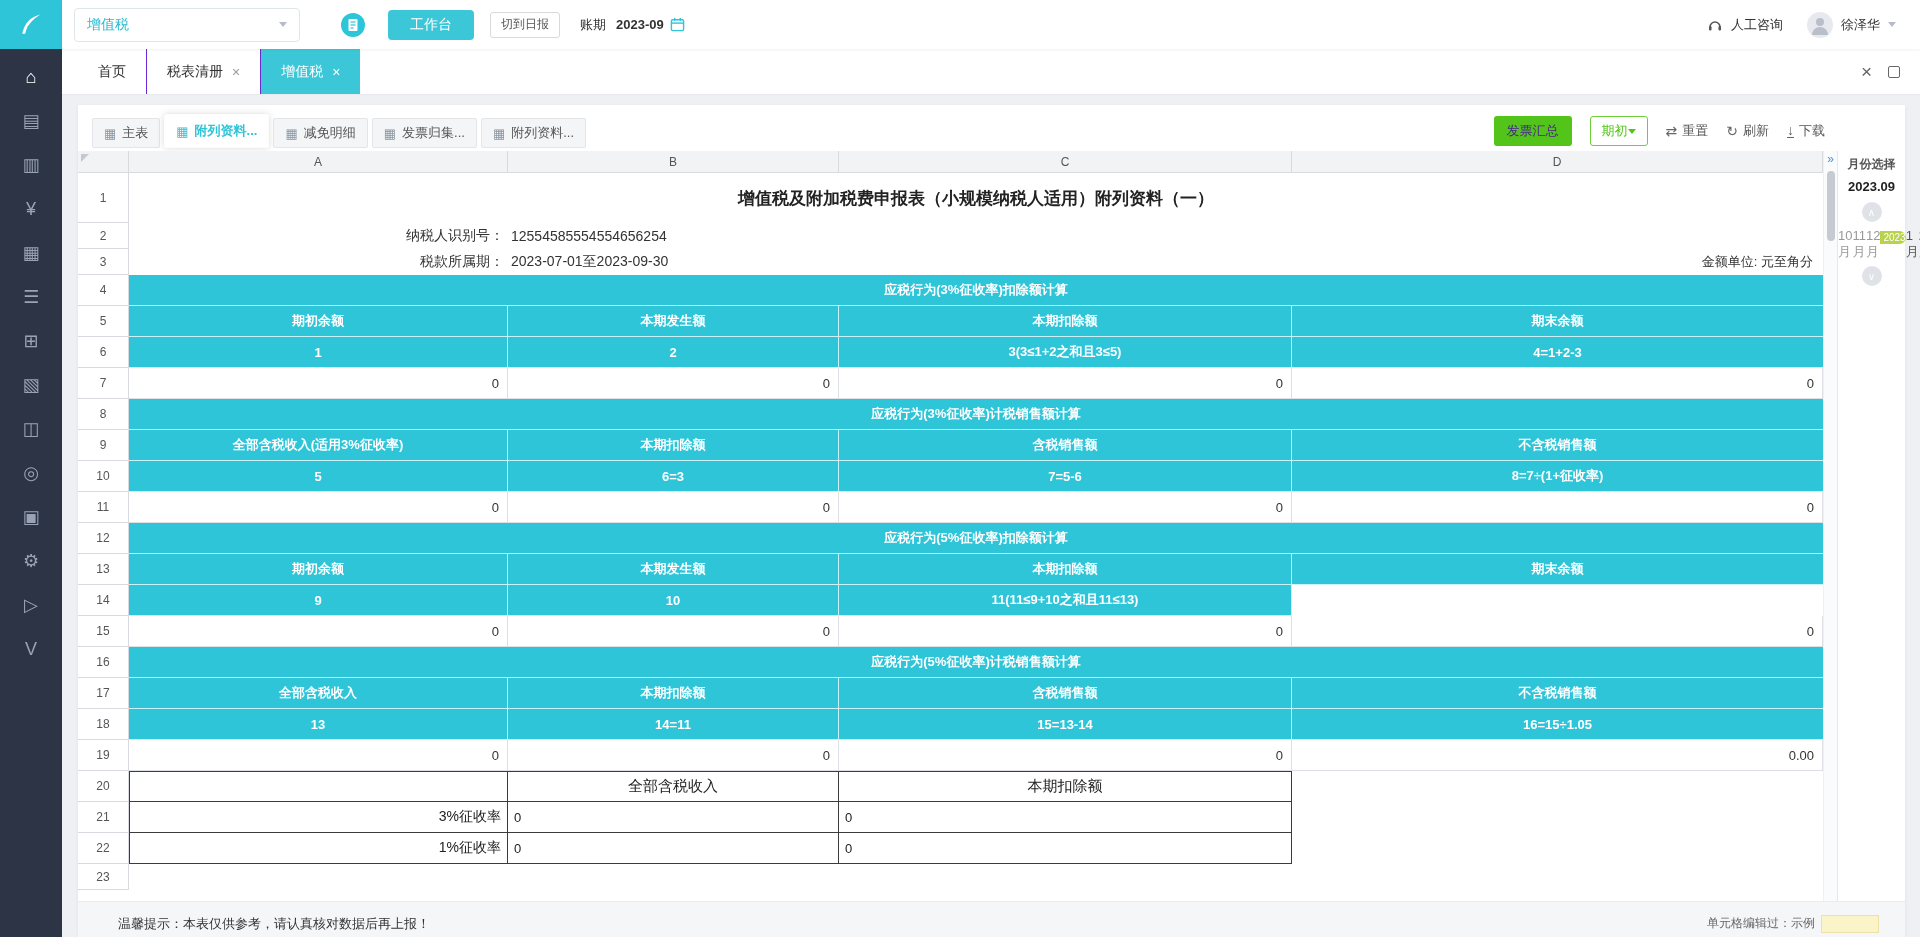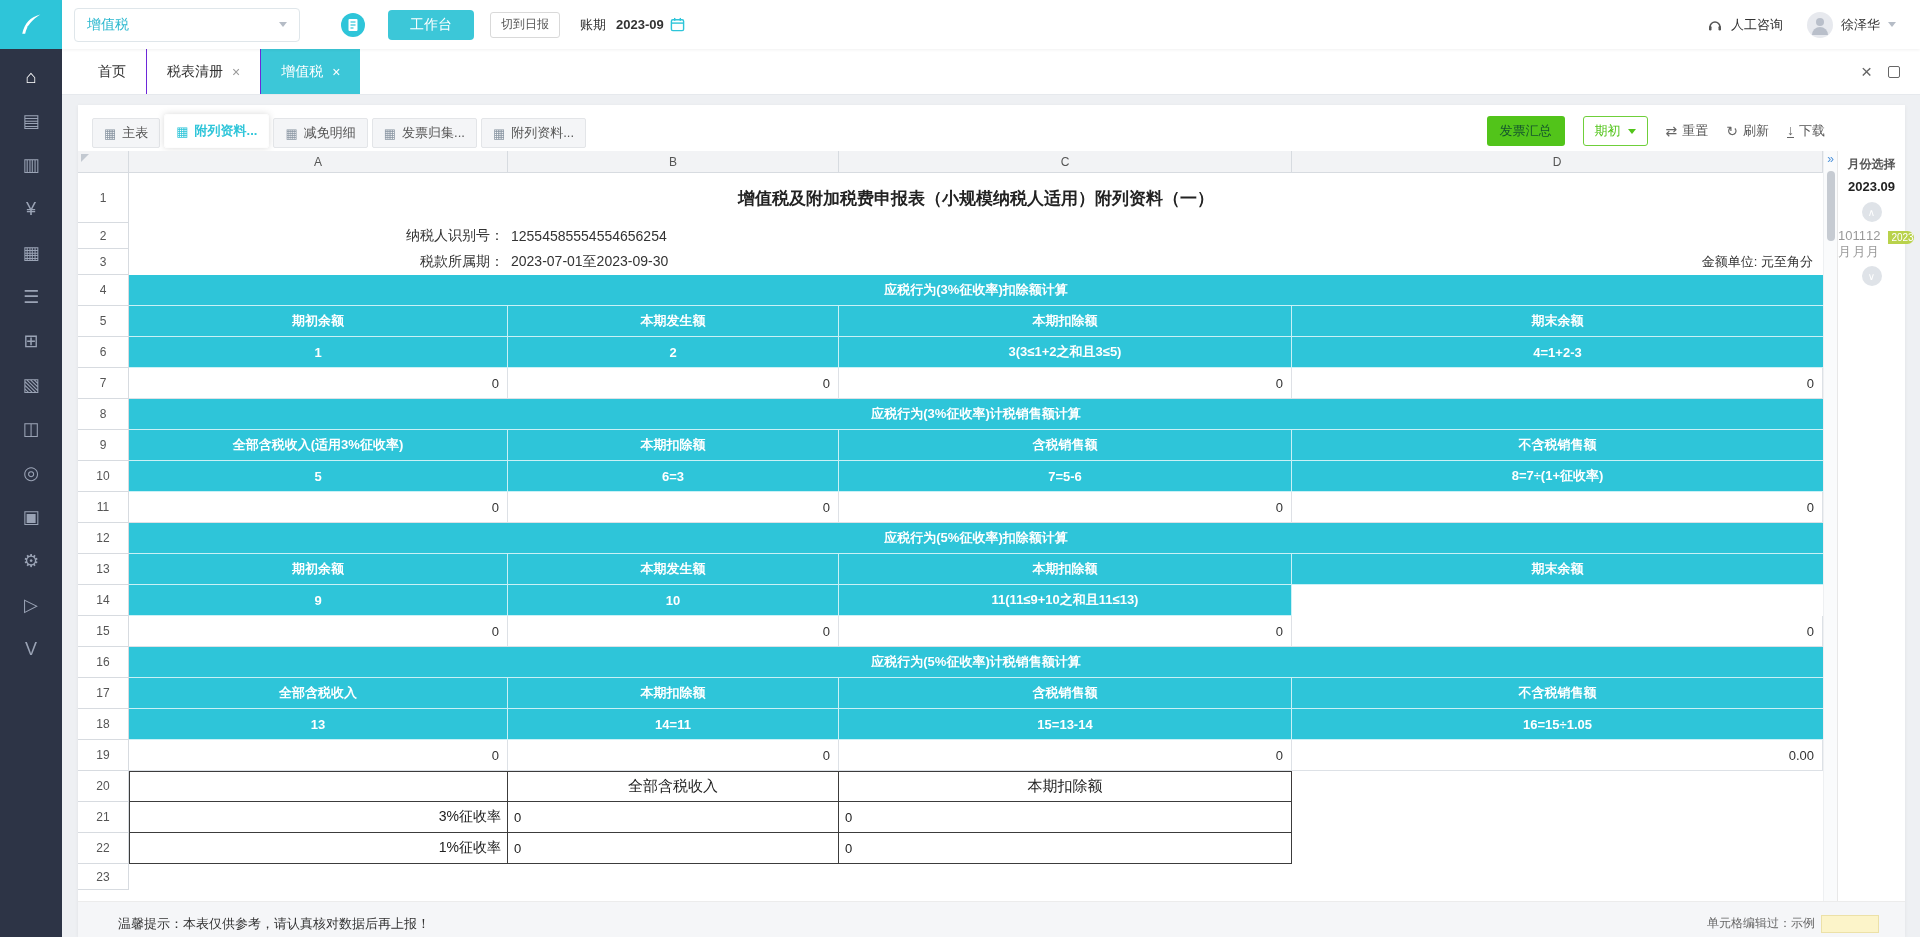--- a/index.html
+++ b/index.html
@@ -60,24 +60,24 @@
   .toolbar { height:46px; flex:none; display:flex; align-items:center; justify-content:space-between;
     padding:6px 80px 0 14px; }
   .sheet-tabs { display:flex; align-items:flex-end; gap:4px; }
   .sheet-tab { display:flex; align-items:center; gap:6px; height:30px; padding:0 11px;
     background:#f4f5f7; border:1px solid #e3e5e8; color:#555; font-size:13px; border-radius:2px; cursor:pointer; }
   .sheet-tab .tab-ico { font-size:13px; color:#8a96a3; }
   .sheet-tab.active { background:#fff; color:#2ec5d9; height:34px; border-color:#fdfdfd;
     box-shadow:0 0 7px rgba(0,0,0,.15); font-weight:bold; }
   .sheet-tab.active .tab-ico { color:#2ec5d9; }
   .toolbar-actions { display:flex; align-items:center; gap:18px; }
-  .btn-green { height:30px; padding:0 13px; background:#52c41a; color:#14532d; border:none; border-radius:3px;
+  .btn-green { height:30px; padding:0 13px; background:#52c41a; color:#4c1d95; border:none; border-radius:3px;
     font-size:13px; cursor:pointer; }
   .btn-green-outline { height:30px; padding:0 11px; background:#fff; border:1px solid #6fcf3a; color:#52c41a;
-    border-radius:3px; font-size:13px; display:flex; align-items:center; gap:7px; cursor:pointer; }
+    border-radius:3px; font-size:13px; display:flex; align-items:center; cursor:pointer; }
   .g-caret { width:0; height:0; border-left:4px solid transparent; border-right:4px solid transparent;
     border-top:5px solid #52c41a; }
   .tool-link { display:flex; align-items:center; gap:5px; font-size:13px; color:#555; cursor:pointer; }
   .ti { font-size:14px; color:#666; }
   .ti-dl { border-bottom:1.5px solid #666; line-height:13px; }
 
   
   .sheet-wrap { flex:1; min-height:0; display:flex; }
   .sheet { flex:1; min-width:0; overflow:hidden; font-size:13px; }
   .srow { display:flex; height:31px; }
@@ -125,21 +125,21 @@
   .mp-title { font-size:12px; color:#555; font-weight:bold; }
   .mp-current { font-size:13px; color:#222; font-weight:bold; margin-top:6px; }
   .mp-arrow { width:20px; height:20px; border-radius:50%; background:#dfe3e8; color:#fff;
     display:flex; align-items:center; justify-content:center; font-size:10px; margin:8px 0; cursor:pointer; }
   .month-list { display:flex; flex-direction:row; align-items:center; width:100%; }
   .month-item { height:27px; display:flex; align-items:center; justify-content:center; width:44px;
     font-size:13px; color:#555; cursor:pointer; }
   .month-item.muted { color:#999; }
   .month-item.selected { background:#2ec5d9; color:#fff; border-radius:13px; height:24px; margin:2px 0; }
   .year-badge { align-self:flex-start; background:#b9d24b; color:#fff; font-size:10px;
-    padding:1px 0 1px 3px; border-radius:0 8px 8px 0; margin:1px 8px; }
+    padding:1px 0 1px 3px; border-radius:0 8px 8px 0; margin:1px 0; }
 
   
   .footerbar { height:36px; flex:none; background:#f5f6f8; border-top:1px solid #ececec;
     display:flex; align-items:center; justify-content:space-between; padding:8px 26px 0 40px;
     font-size:13px; color:#333; }
   .edited { display:flex; align-items:center; color:#666; font-size:12px; }
   .swatch { width:58px; height:18px; background:#fcf4c9; border:1px solid #ece1a8; margin-left:6px; }
 </style>
 </head>
 <body>

